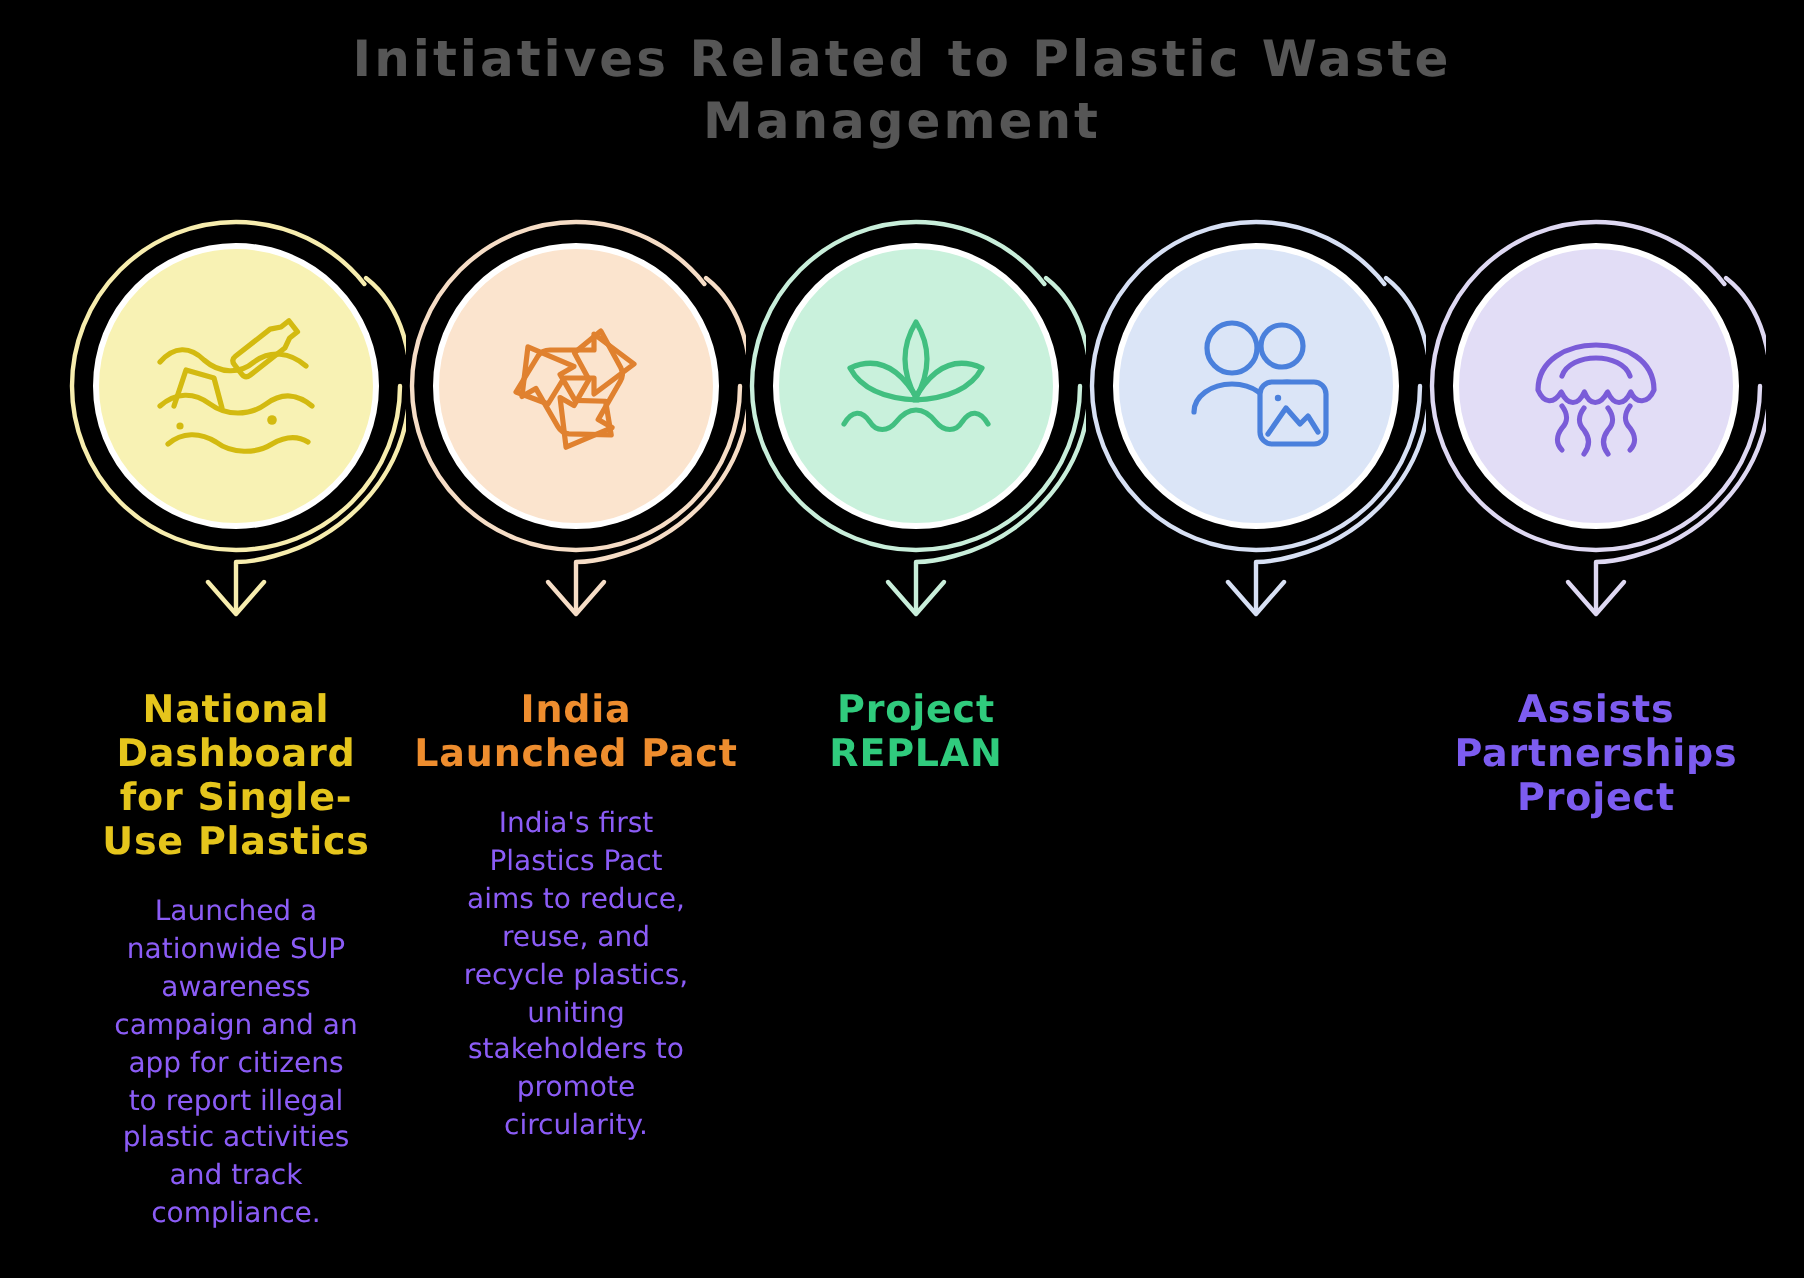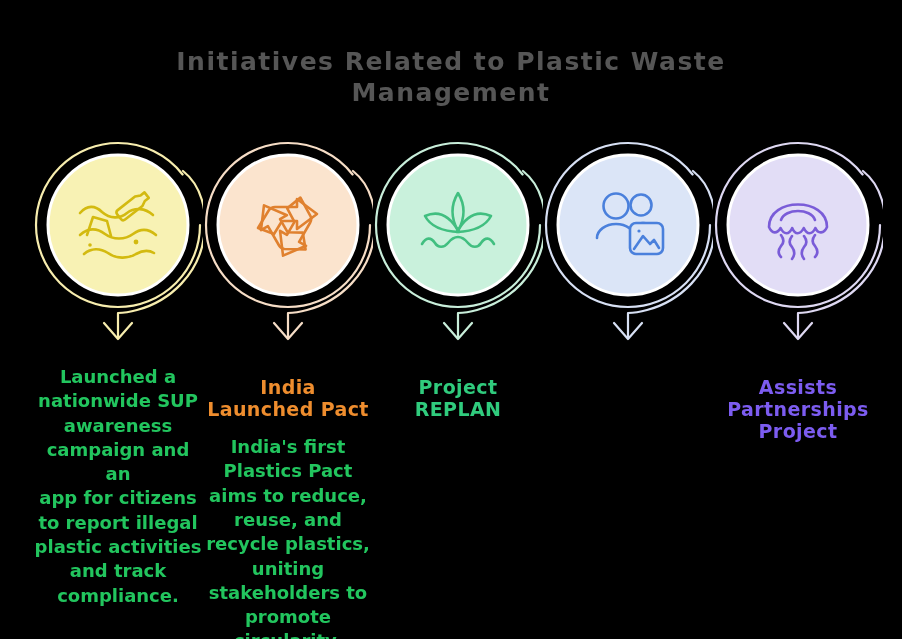--- a/index.html
+++ b/index.html
@@ -3,21 +3,21 @@
 <meta charset="utf-8">
 <style>
   html,body{margin:0;padding:0;}
   body{
     width:902px;height:639px;
     background:#000;
     font-family:"DejaVu Sans","Liberation Sans",sans-serif;
     overflow:hidden;
   }
   .page-title{
-    margin:18px;padding-top:29px;
+    margin:0;padding-top:15px;
     width:600px;margin-left:151px;
     text-align:center;
     font-size:25px;line-height:1.22;
     font-weight:700;letter-spacing:1.5px;
     color:#565656;
     white-space:pre-line;
   }
   .columns{
     display:flex;
     margin-top:27px;
@@ -37,24 +37,24 @@
   .col h2{
     margin:26px 0 0 0;
     font-size:19px;line-height:1.16;
     font-weight:700;letter-spacing:.4px;
     text-align:center;
     color:var(--head);
     white-space:pre-line;
   }
   .col p{
     margin:15px 0 0 0;
-    font-size:18px;line-height:1.35;
-    font-weight:700;
+    font-size:14px;line-height:1.35;
+    font-weight:400;
     text-align:center;
-    color:#22c55e;
+    color:#8b5cf6;
     white-space:pre-line;
   }
 </style>
 </head>
 <body style="background: rgb(0, 0, 0);">
 
 <h1 class="page-title">Initiatives Related to Plastic Waste
 Management</h1>
 
 <div class="columns">
@@ -70,20 +70,24 @@
         <g transform="translate(16,-18) rotate(-38)">
           <path d="M-16,-6 L6,-6 L11,-3.5 L16,-3.5 L16,3.5 L11,3.5 L6,6 L-16,6 Q-19,6 -19,3 L-19,-3 Q-19,-6 -16,-6 Z"></path>
         </g>
         <path d="M-38,12 C-30,5 -21,5 -13,11 C-5,17 7,17 15,11 C23,5 31,6 38,12"></path>
         <path d="M-31,12 L-25,-6 L-11,-2 L-7,13"></path>
         <circle class="fill-dot" cx="-28" cy="22" r="1.8"></circle>
         <circle class="fill-dot" cx="18" cy="19" r="2.4"></circle>
         <path d="M-34,31 C-27,25 -18,25 -10,30 C-2,36 10,36 18,31 C25,27 31,27 36,30"></path>
       </g>
     </svg>
+    <h2>National
+Dashboard
+for Single-
+Use Plastics</h2>
     <p>Launched a
 nationwide SUP
 awareness
 campaign and an
 app for citizens
 to report illegal
 plastic activities
 and track
 compliance.</p>
   </div>

